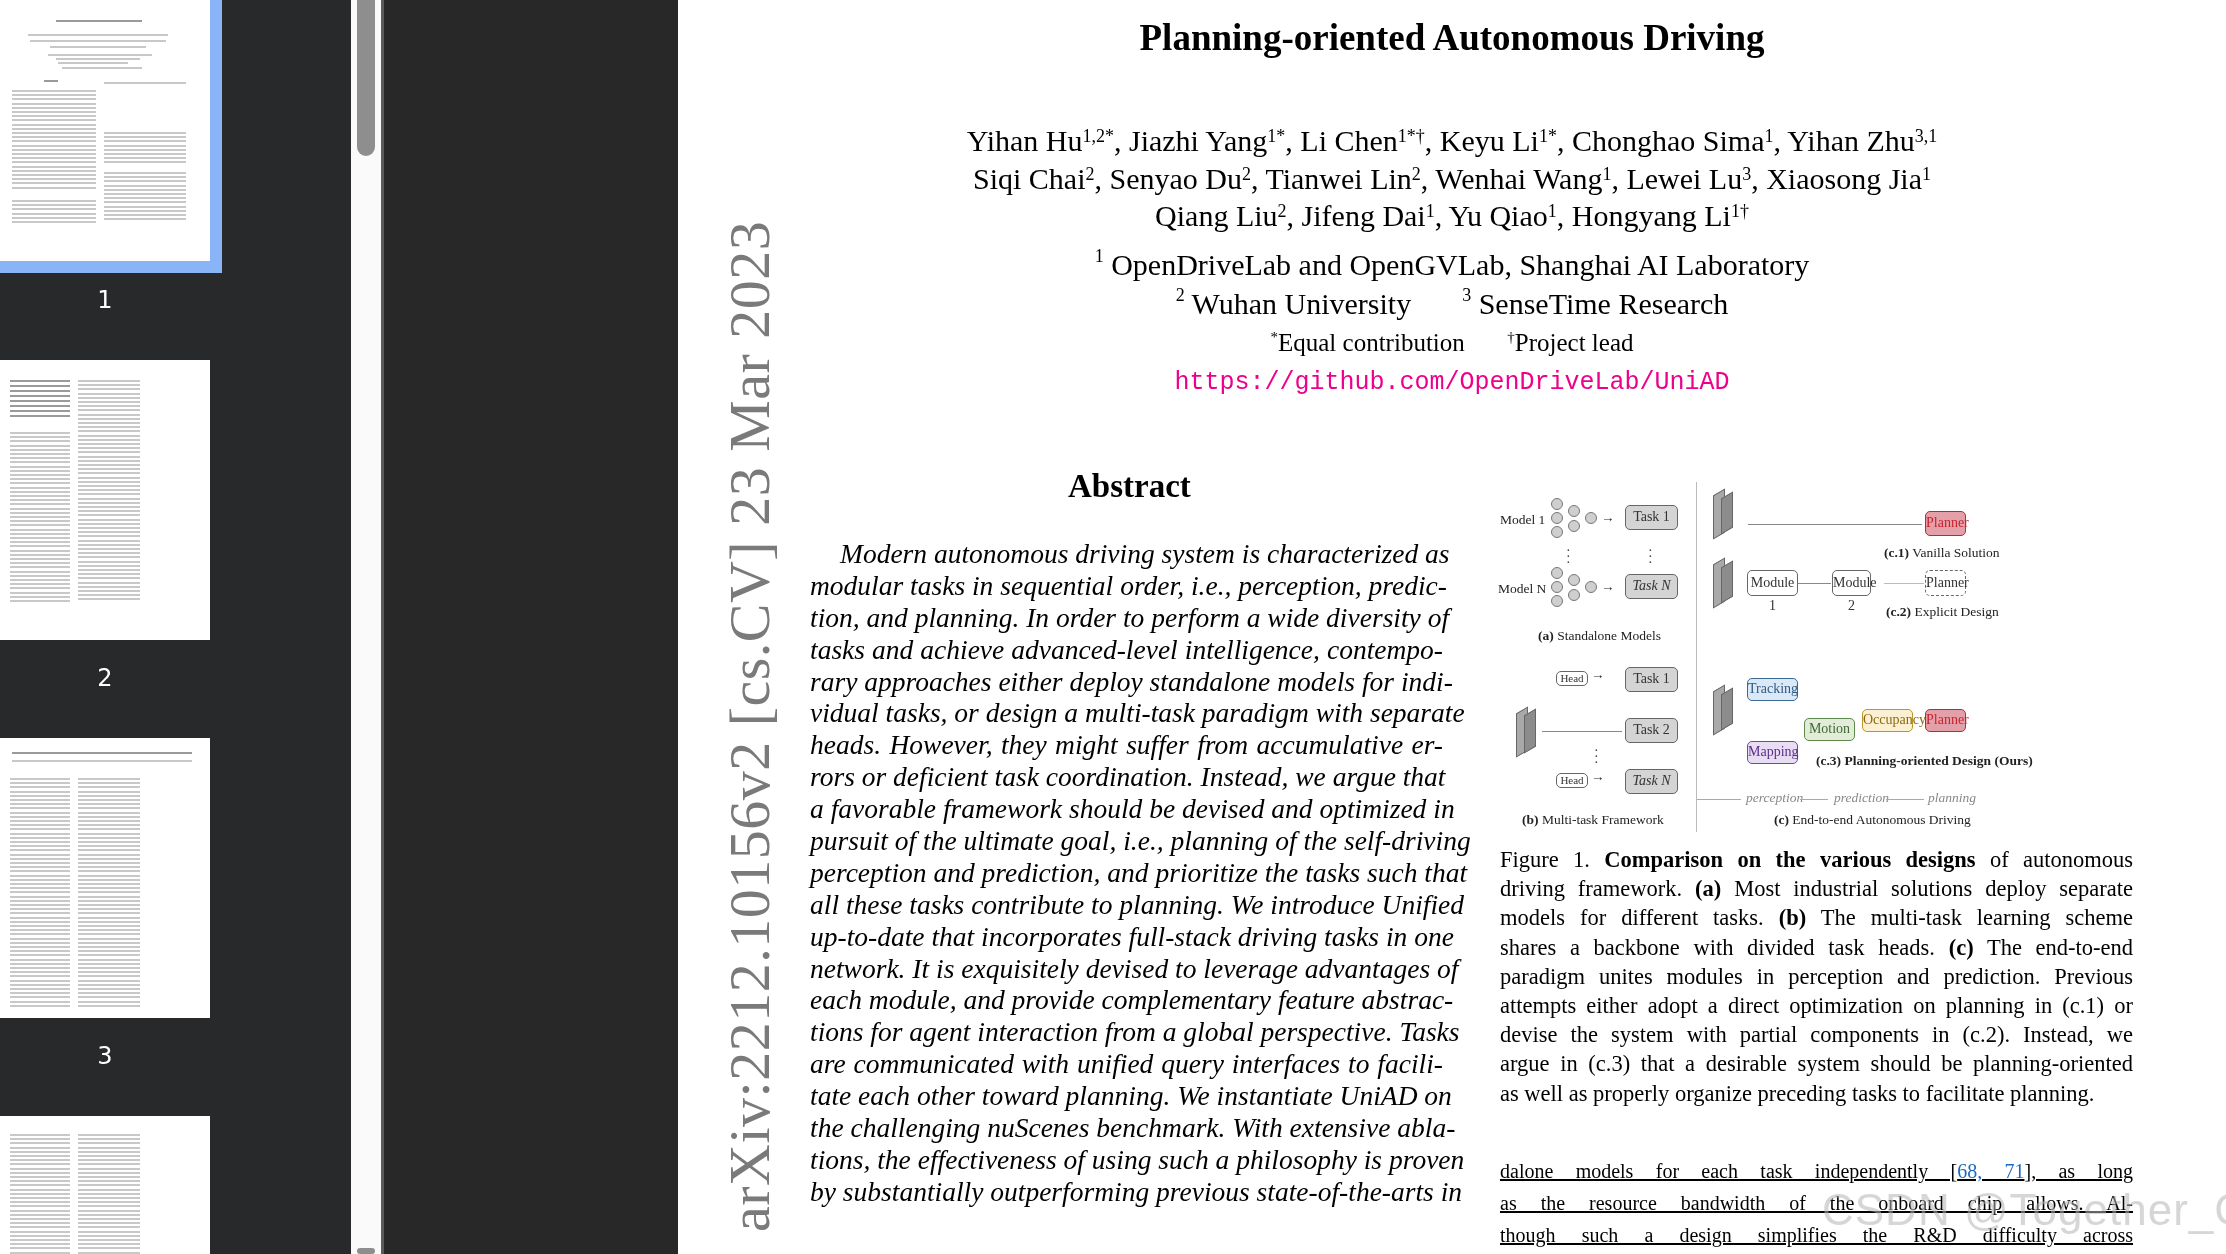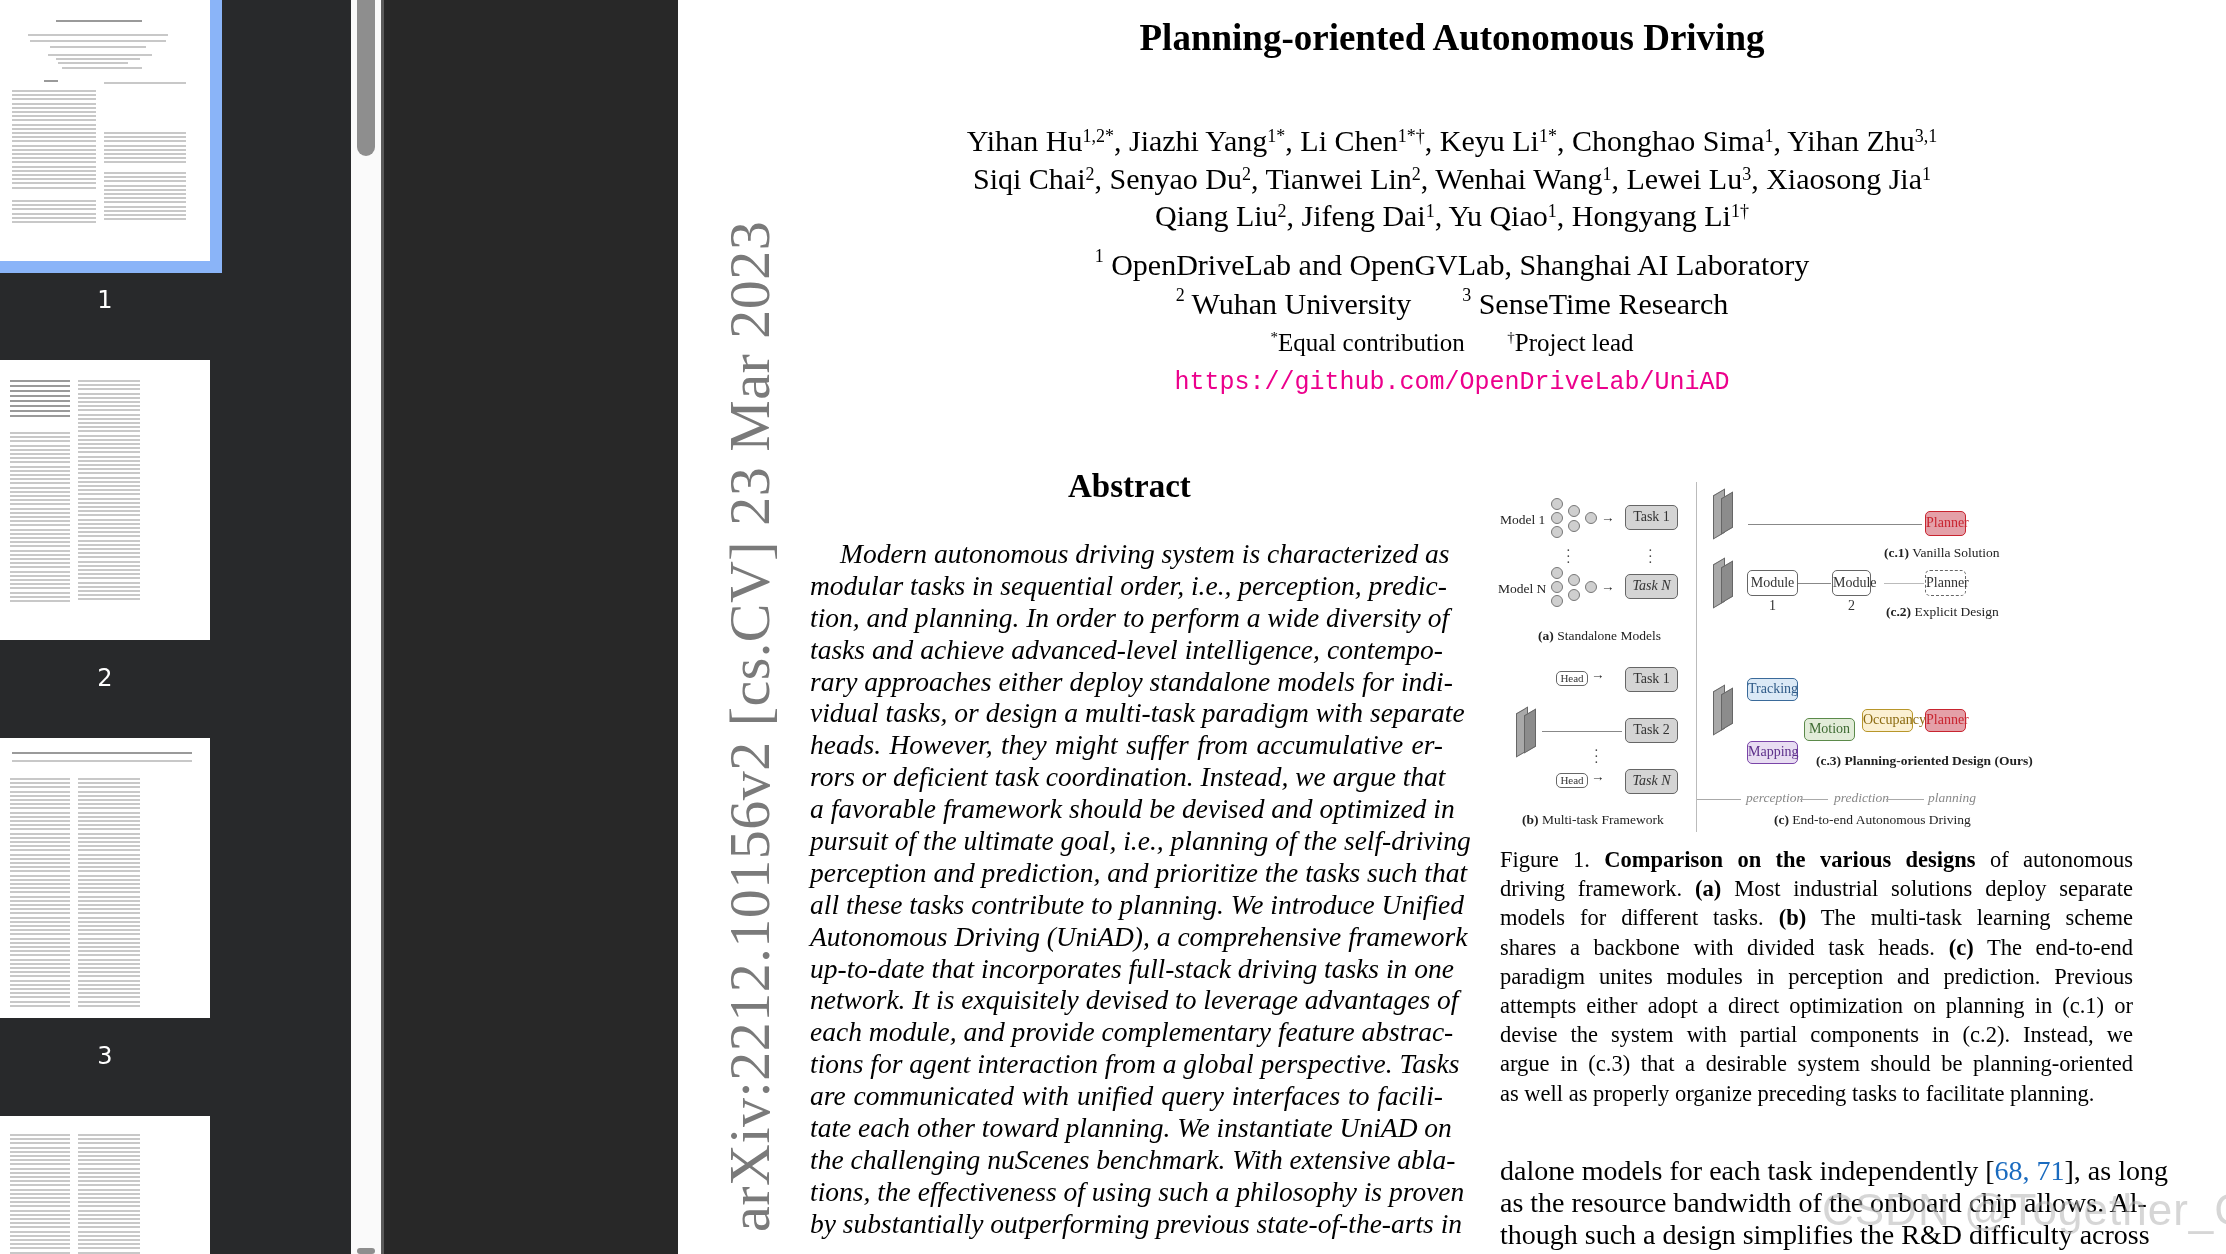--- a/index.html
+++ b/index.html
@@ -26,21 +26,21 @@
   .note sup{font-size:15px;vertical-align:top;}
   .url{position:absolute;left:0;width:1548px;text-align:center;top:368px;font-family:"Liberation Mono",monospace;font-size:25px;color:#ec008c;}
   .arxiv{position:absolute;left:38px;top:1232px;transform-origin:0 0;transform:rotate(-90deg);font-size:58px;color:#7a7a7a;white-space:nowrap;letter-spacing:0.5px;}
   .abs-heading{position:absolute;left:390px;top:468px;font-size:33px;font-weight:bold;}
   .abstract{position:absolute;left:132px;top:538px;width:633px;font-style:italic;font-size:27.5px;line-height:31.9px;text-align:justify;}
   .abstract .ln{display:block;white-space:nowrap;text-align:justify;text-align-last:justify;height:31.9px;}
   .abstract .ln.first{text-indent:30px;}
   .caption{position:absolute;left:822px;top:845px;width:633px;font-size:22.5px;line-height:29.2px;}
   .caption .ln{display:block;white-space:nowrap;text-align:justify;text-align-last:justify;height:29.2px;}
   .caption .ln.last{text-align-last:left;}
-  .body2{position:absolute;left:822px;top:1155px;width:633px;font-size:28px;line-height:32px;}
+  .body2{position:absolute;left:822px;top:1155px;width:633px;font-size:20px;line-height:32px;text-decoration:underline;}
   .body2 .ln{display:block;white-space:nowrap;text-align:justify;text-align-last:justify;height:32px;}
   .cite{color:#1a6bbf;}
   .watermark{position:absolute;left:1822px;top:1185px;font-family:"Liberation Sans",sans-serif;font-size:44px;color:rgba(180,180,180,0.55);white-space:nowrap;letter-spacing:1px;}
   .fig{position:absolute;left:820px;top:460px;width:700px;height:380px;font-family:"Liberation Serif",serif;}
   .box{position:absolute;border:1.5px solid #666;border-radius:5px;background:#d4d4d4;font-size:14px;text-align:center;color:#333;box-sizing:border-box;}
   .box.white{background:#fff;}
   .box.dash{background:#fff;border-style:dashed;}
   .box.red{background:#e4a0a8;border-color:#c8242f;color:#c8242f;}
   .box.blue{background:#dbe9f6;border-color:#3a6a9a;color:#2f5a87;}
   .box.purple{background:#e8ddf2;border-color:#7a45a8;color:#5c2f8a;}
@@ -449,21 +449,20 @@
       <span class="ln">tion, and planning. In order to perform a wide diversity of</span>
       <span class="ln">tasks and achieve advanced-level intelligence, contempo-</span>
       <span class="ln">rary approaches either deploy standalone models for indi-</span>
       <span class="ln">vidual tasks, or design a multi-task paradigm with separate</span>
       <span class="ln">heads.  However, they might suffer from accumulative er-</span>
       <span class="ln">rors or deficient task coordination.  Instead, we argue that</span>
       <span class="ln">a favorable framework should be devised and optimized in</span>
       <span class="ln">pursuit of the ultimate goal, i.e., planning of the self-driving</span>
       <span class="ln">perception and prediction, and prioritize the tasks such that</span>
       <span class="ln">all these tasks contribute to planning. We introduce Unified</span>
-      <span class="ln">Autonomous Driving (UniAD), a comprehensive framework</span>
       <span class="ln">up-to-date that incorporates full-stack driving tasks in one</span>
       <span class="ln">network. It is exquisitely devised to leverage advantages of</span>
       <span class="ln">each module, and provide complementary feature abstrac-</span>
       <span class="ln">tions for agent interaction from a global perspective. Tasks</span>
       <span class="ln">are communicated with unified query interfaces to facili-</span>
       <span class="ln">tate each other toward planning.  We instantiate UniAD on</span>
       <span class="ln">the challenging nuScenes benchmark. With extensive abla-</span>
       <span class="ln">tions, the effectiveness of using such a philosophy is proven</span>
       <span class="ln">by substantially outperforming previous state-of-the-arts in</span>
     </div>

